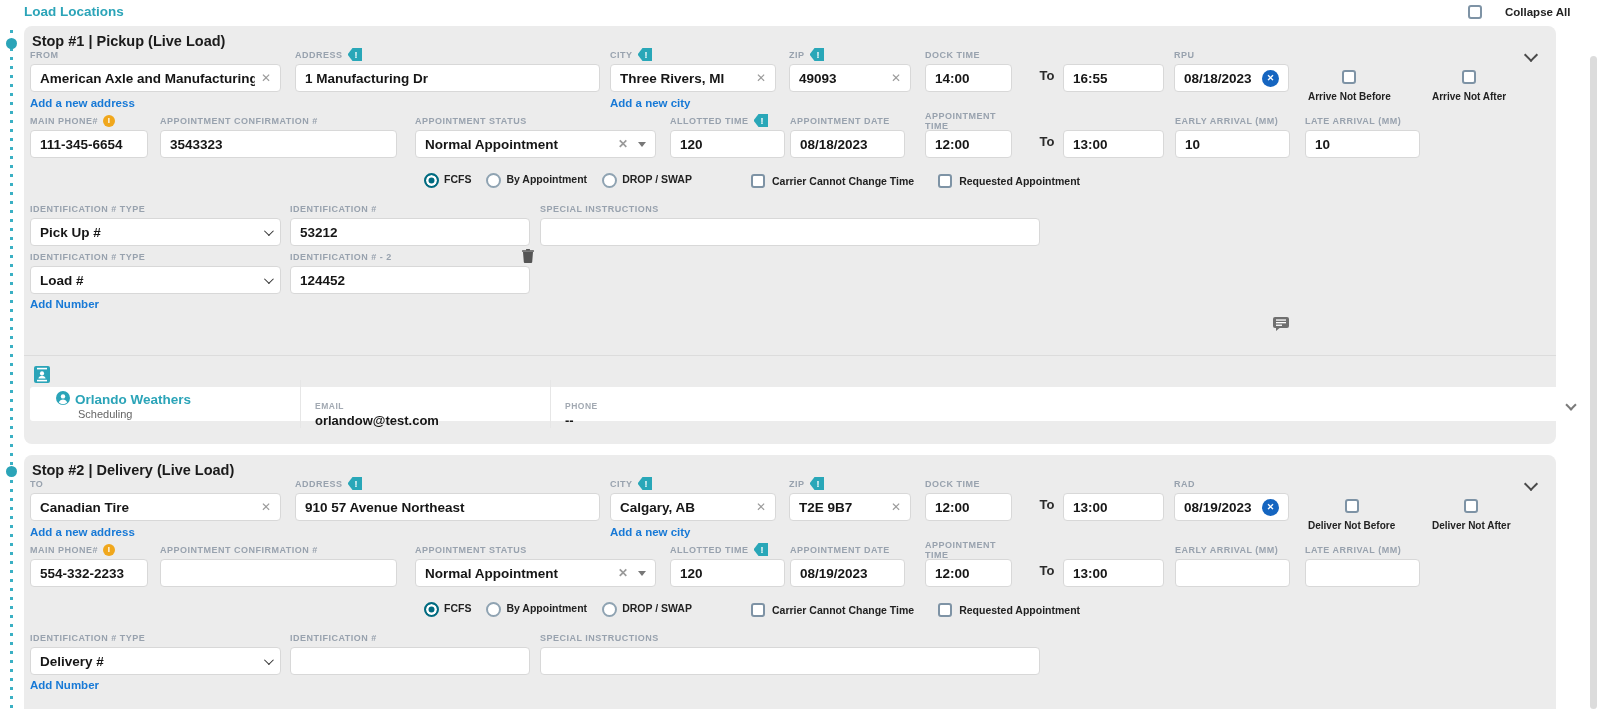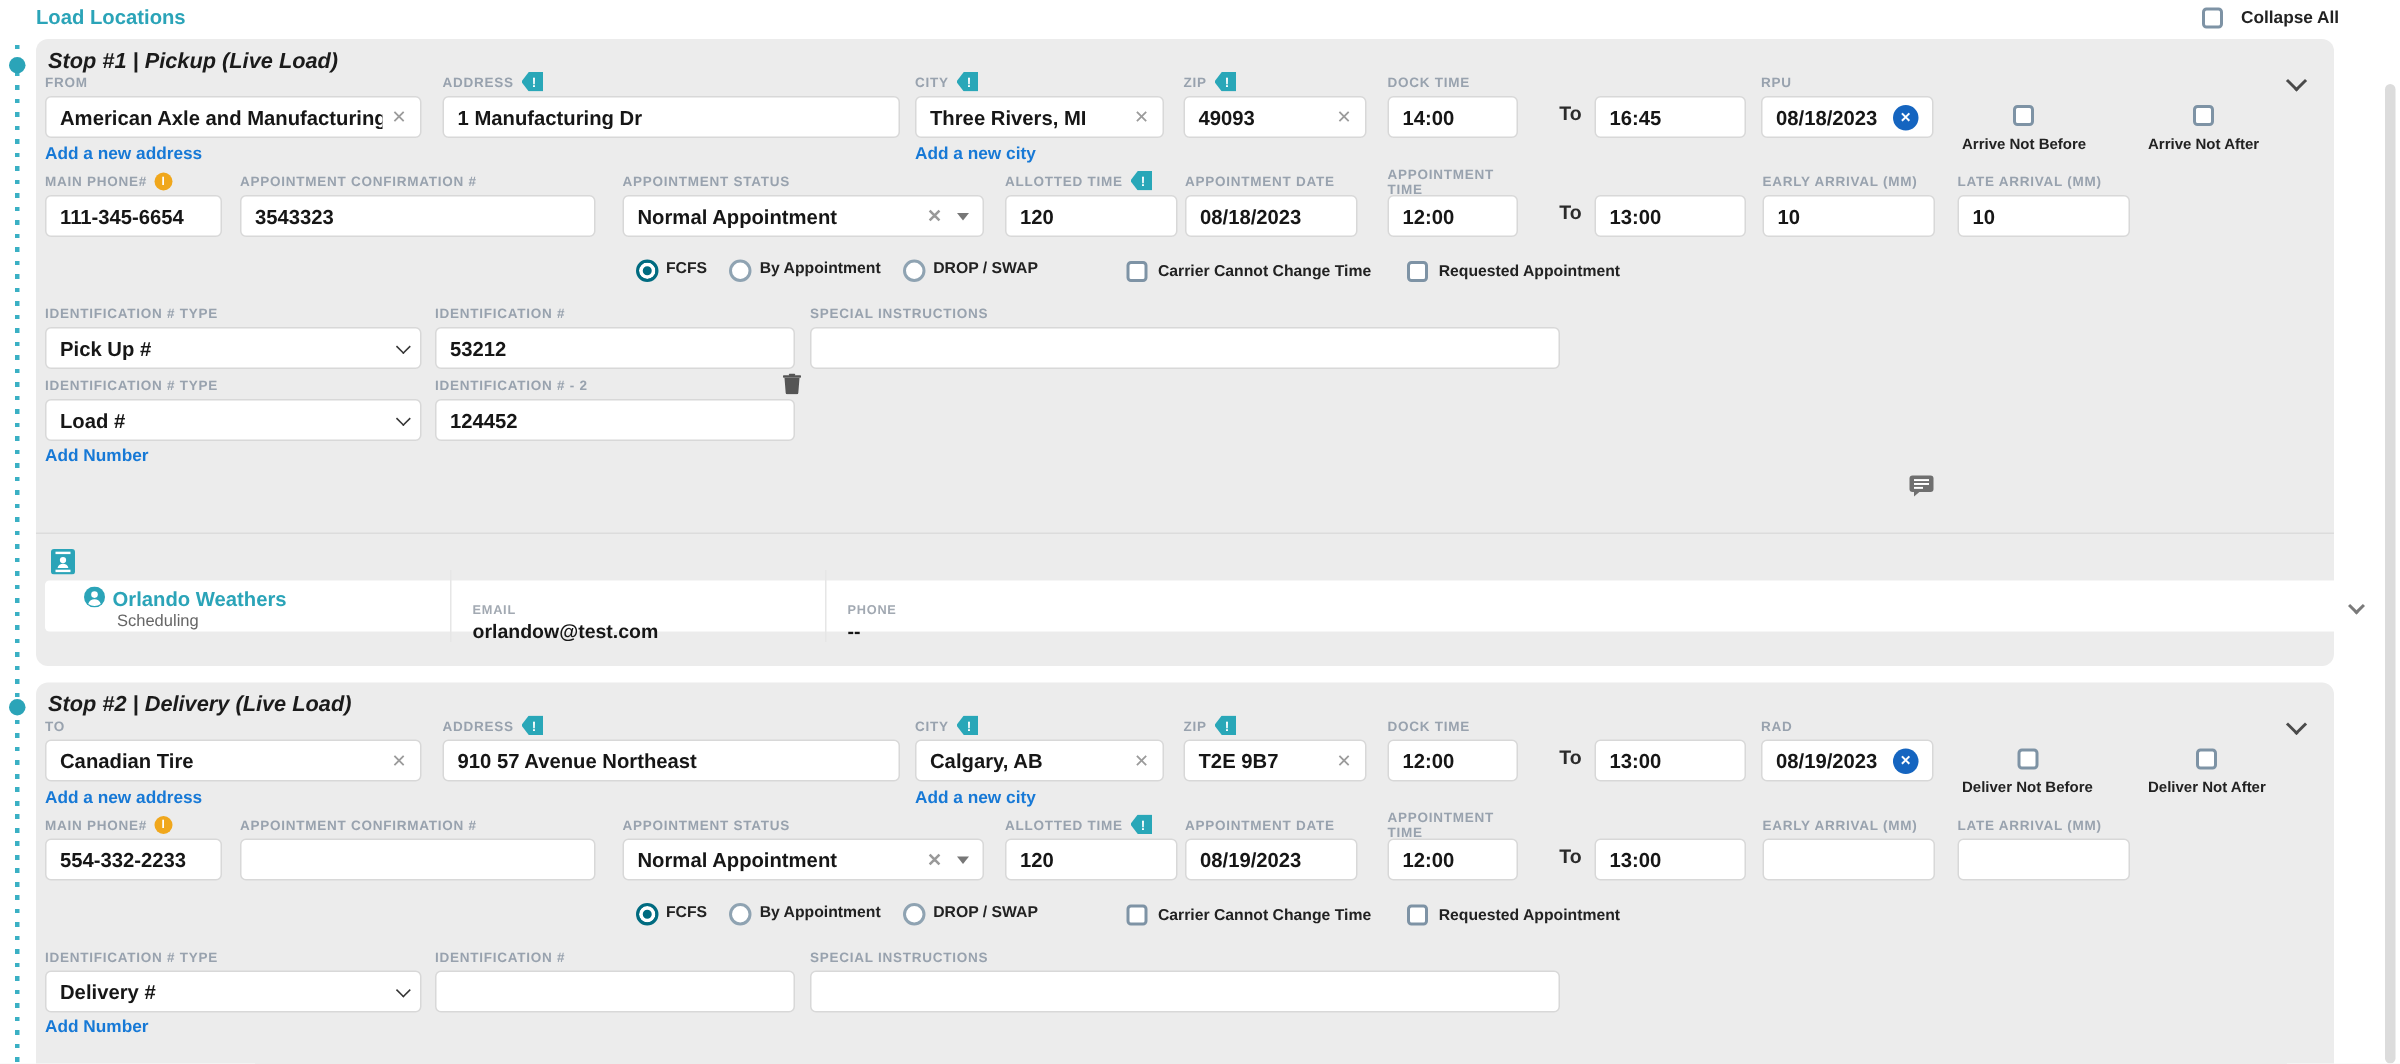--- a/index.html
+++ b/index.html
@@ -1,32 +1,32 @@
 <!DOCTYPE html>
 <html><head>
 <meta charset="utf-8">
 <style>
   * { margin:0; padding:0; box-sizing:border-box; }
   html,body { width:1600px; height:709px; overflow:hidden; background:#fff;
     font-family:"Liberation Sans", sans-serif; }
   body { position:relative; }
 
   .page-title { position:absolute; left:24px; top:4px; font-size:13.5px; font-weight:700; color:#2ba4b8; }
-  .collapse-all { position:absolute; left:1468px; top:5px; display:flex; align-items:center; gap:12px;
+  .collapse-all { position:absolute; left:1468px; top:5px; display:flex; align-items:center; gap:23px;
     font-size:11.5px; font-weight:600; color:#222; cursor:pointer; }
 
   .timeline { position:absolute; left:10px; top:30px; height:679px; width:3px;
     background:repeating-linear-gradient(to bottom,#3ab0c4 0 3px,transparent 3px 9px); }
   .tdot { position:absolute; left:6px; width:11px; height:11px; border-radius:50%; background:#2ba4b8; }
 
   .panel { position:absolute; left:24px; width:1532px; background:#ececec; border-radius:8px; }
   .panel1 { top:26px; height:418px; }
   .panel2 { top:455px; height:280px; border-radius:8px 8px 0 0; }
 
-  .stop-header { position:absolute; left:8px; top:7px; font-size:14.5px; font-weight:700; color:#1b1b1b;font-style:italic; }
+  .stop-header { position:absolute; left:8px; top:7px; font-size:14.5px; font-weight:700; color:#1b1b1b; }
   .panel-chevron { position:absolute; right:20px; top:20px; }
   .chev { display:inline-block; width:10px; height:10px; border-right:2px solid #4a4a4a;
     border-bottom:2px solid #4a4a4a; transform:rotate(45deg); }
 
   .fld { position:absolute; }
   .lbl { display:flex; align-items:center; gap:5px; height:13px; margin-bottom:3px;
     font-size:9px; font-weight:700; letter-spacing:.5px; color:#98a2ae; text-transform:uppercase; }
   .inp { background:#fff; border:1px solid #d8d8d8; border-radius:4px; height:28px;
     display:flex; align-items:center; padding:0 9px; font-size:13.5px; font-weight:600; color:#161616; }
   .inp .val { white-space:nowrap; overflow:hidden; }
@@ -140,21 +140,21 @@
         <span>DOCK TIME</span>
       </div>
     <div class="inp">
         <span class="val">14:00</span>
       </div>
   </div>
   <div class="to-lab" style="left:1009px;top:42px">To</div>
   <div class="fld" style="left:1039px;top:22px;width:101px">
     <div class="lbl"></div>
     <div class="inp">
-        <span class="val">16:45</span>
+        <span class="val">16:55</span>
       </div>
   </div>
   <div class="fld" style="left:1150px;top:22px;width:115px">
     <div class="lbl">
         <span>RPU</span>
       </div>
     <div class="inp">
       <span class="val">08/18/2023</span>
       <span class="blue-x">✕</span>
     </div>

